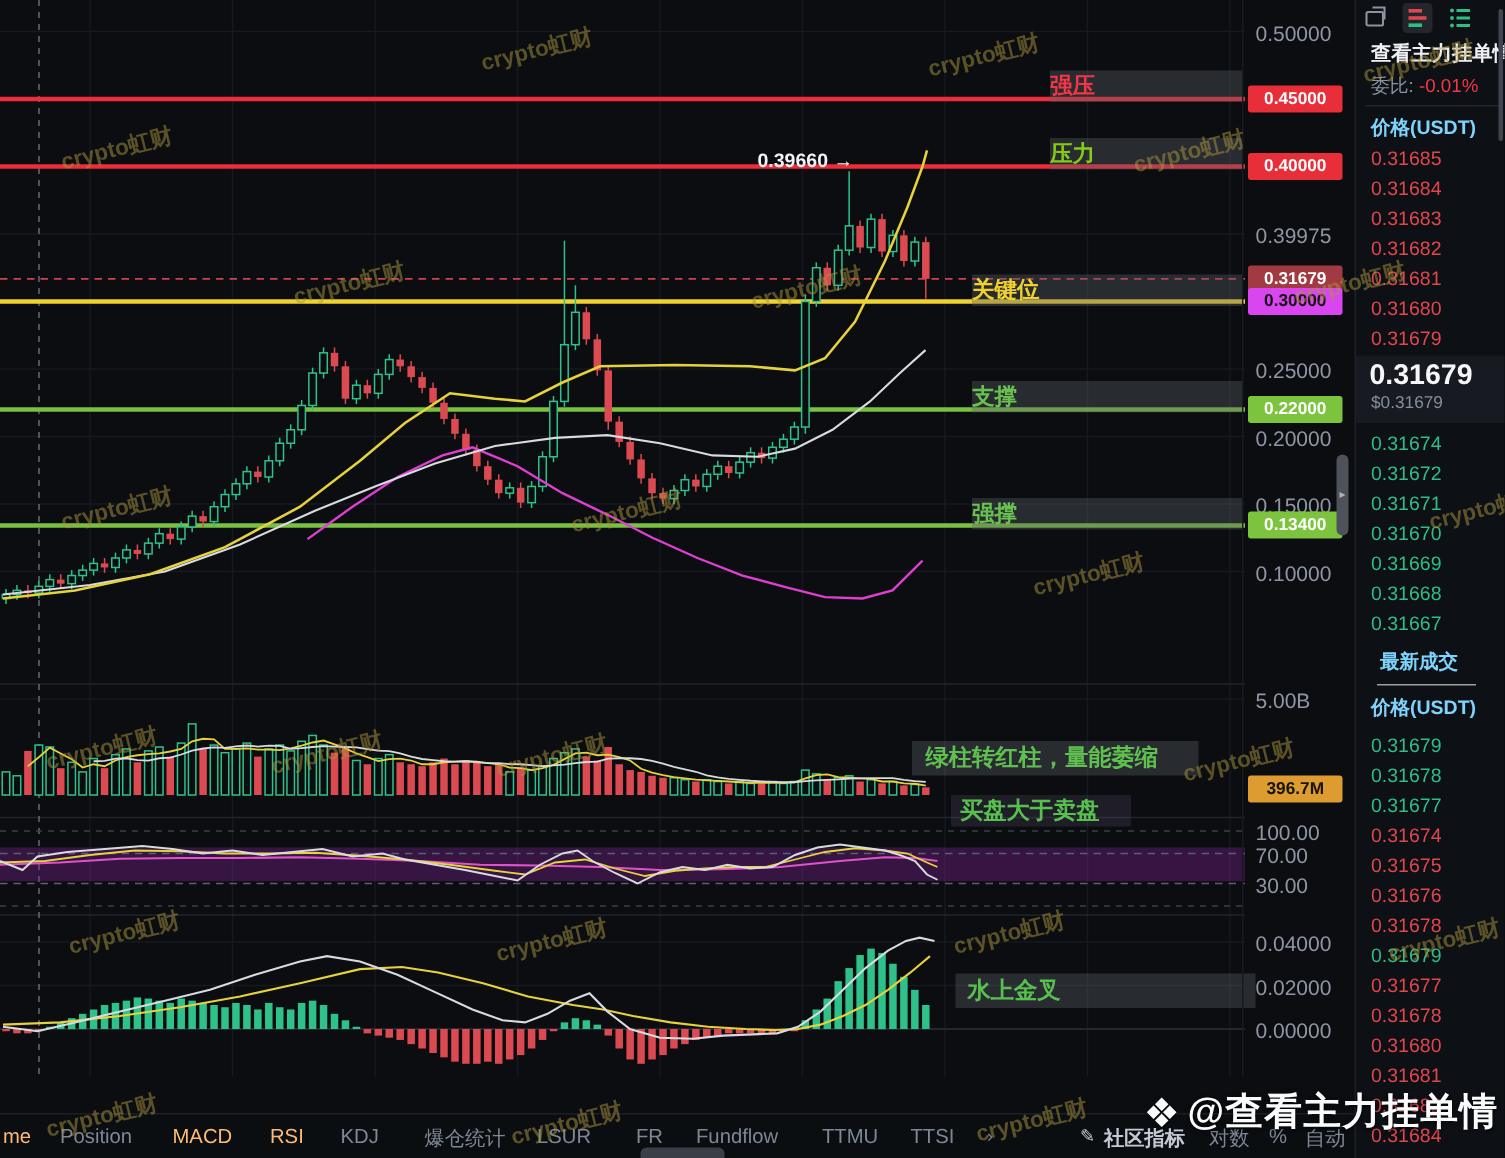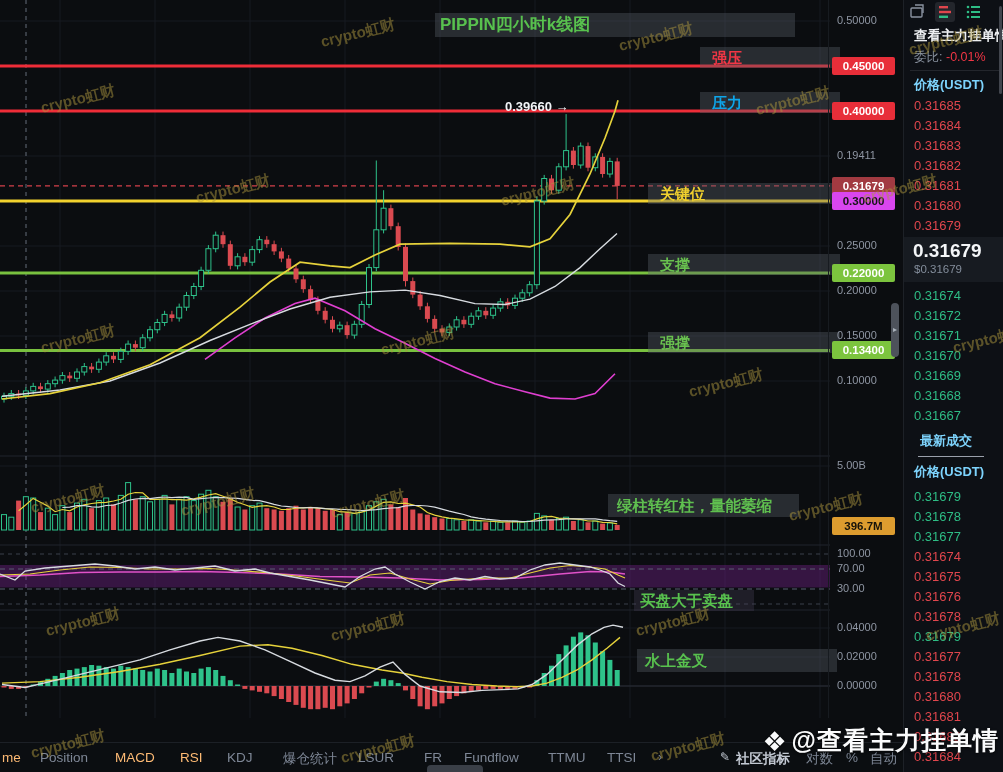--- a/index.html
+++ b/index.html
@@ -2,40 +2,40 @@
 <html><head>
 <meta charset="utf-8">
 <style>
   html,body{margin:0;padding:0;background:#07090c;}
   body{width:1003px;height:772px;position:relative;overflow:hidden;
        font-family:"Liberation Sans","DejaVu Sans",sans-serif;
        -webkit-font-smoothing:antialiased;}
   #root{position:absolute;inset:0;background:#0b0d10;}
   #chart-wrap{position:absolute;left:0;top:0;width:830px;height:718px;}
   #scale{position:absolute;left:828px;top:0;width:70px;height:718px;border-left:1px solid #171b20;}
-  .tick{position:absolute;left:8px;color:#8f96a3;font-size:11px;}
+  .tick{position:absolute;left:8px;color:#8f96a3;font-size:14px;}
   .badge{position:absolute;left:3px;width:63px;height:18px;line-height:18px;text-align:center;
          font-size:11.5px;font-weight:bold;border-radius:2px;color:#fff;}
   .badge.red{background:#e82e39;}
   .badge.darkred{background:#a23a41;}
   .badge.yellow{background:#d946ef;color:#141414;}
   .badge.green{background:#7cc43e;}
   .badge.orange{background:#dd9c2f;color:#17130a;}
   .banner{position:absolute;background:rgba(90,95,104,0.38);}
-  .lv-label{font-size:15px;font-weight:bold;line-height:21px;padding-left:12px;height:21px;}
+  .lv-label{font-size:15px;font-weight:bold;line-height:21px;padding-left:0;height:21px;}
   #title-banner{left:435px;top:13px;width:355px;height:24px;line-height:24px;
                 color:#58c14e;font-size:17px;font-weight:bold;padding-left:5px;}
   #lv0{left:700px;top:47px;width:128px;color:#f23645;}
-  #lv1{left:700px;top:92px;width:128px;color:#0ea5e9;}
+  #lv1{left:700px;top:92px;width:128px;color:#84cc16;}
   #lv2{left:648px;top:183px;width:180px;color:#f0d02e;}
   #lv3{left:648px;top:254px;width:180px;color:#69c14f;}
   #lv4{left:648px;top:332px;width:180px;color:#69c14f;}
   #note-vol{left:608px;top:494px;width:182px;height:23px;line-height:23px;color:#5fbf4f;
             font-size:15.5px;font-weight:bold;padding-left:9px;}
-  #note-rsi{left:634px;top:590px;width:114px;height:21px;line-height:21px;color:#58c14e;
+  #note-rsi{left:634px;top:530px;width:114px;height:21px;line-height:21px;color:#58c14e;
             font-size:15.5px;font-weight:bold;padding-left:6px;background:rgba(80,70,95,0.30);}
   #note-macd{left:637px;top:649px;width:192px;height:23px;line-height:23px;color:#58c14e;
             font-size:15.5px;font-weight:bold;padding-left:8px;}
   #pointer-label{position:absolute;left:505px;top:99px;color:#f2f4f7;font-size:13px;font-weight:bold;}
   .wm{position:absolute;color:rgba(172,150,62,0.5);font-size:15px;font-weight:bold;
       transform:rotate(-14deg);white-space:nowrap;pointer-events:none;z-index:30;}
   #big-wm{position:absolute;right:4px;top:724px;color:#fafbfc;font-size:25px;font-weight:bold;
       z-index:60;text-shadow:0 1px 3px rgba(0,0,0,.8);letter-spacing:1px;}
   #big-wm .logo{font-size:27px;vertical-align:-2px;margin-right:4px;}
   
@@ -461,34 +461,33 @@
         <rect x="600.1" y="156.9" width="5" height="17.1" fill="#da4a50"></rect>
         <line x1="609.9" y1="157.8" x2="609.9" y2="177.6" stroke="#2ec28a"></line>
         <rect x="607.4" y="161.4" width="5" height="12.6" fill="#0b0d10" stroke="#2ec28a"></rect>
         <line x1="617.1999999999999" y1="157.8" x2="617.1999999999999" y2="199.2" stroke="#da4a50"></line>
         <rect x="614.6999999999999" y="161.4" width="5" height="24.5" fill="#da4a50"></rect>
         <path d="M205.0 359.4 L235.0 337.8 L265.0 318.0 L295.0 303.6 L315.0 298.2 L345.0 310.8 L375.0 328.8 L405.0 343.2 L435.0 358.5 L465.0 372.0 L495.0 383.7 L525.0 391.8 L550.0 398.1 L575.0 399.0 L595.0 393.6 L615.0 373.8" fill="none" stroke="#df3fd0" stroke-width="1.6"></path>
         <path d="M2.0 396.3 L60.0 390.0 L110.0 381.0 L160.0 363.0 L210.0 340.5 L250.0 324.3 L290.0 309.0 L330.0 297.3 L370.0 291.9 L405.0 290.1 L440.0 295.5 L475.0 303.6 L505.0 304.5 L530.0 299.1 L555.0 286.5 L580.0 267.6 L600.0 248.7 L617.0 233.4" fill="none" stroke="#d7dbe0" stroke-width="1.4"></path>
         <path d="M2.0 399.0 L50.0 393.6 L100.0 382.8 L150.0 364.8 L200.0 337.8 L240.0 307.2 L270.0 282.0 L300.0 262.2 L330.0 265.8 L350.0 267.6 L375.0 255.0 L400.0 244.2 L450.0 243.3 L500.0 244.2 L530.0 246.9 L550.0 238.8 L570.0 214.5 L590.0 174.0 L605.0 138.0 L615.0 111.0 L618.0 100.2" fill="none" stroke="#e6d23b" stroke-width="1.7"></path>
       </svg></div>
 
-  <div class="banner" id="title-banner">PIPPIN四小时k线图</div>
   <div class="banner lv-label" id="lv0">强压</div>
   <div class="banner lv-label" id="lv1">压力</div>
   <div class="banner lv-label" id="lv2">关键位</div>
   <div class="banner lv-label" id="lv3">支撑</div>
   <div class="banner lv-label" id="lv4">强撑</div>
   <div class="banner" id="note-vol">绿柱转红柱，量能萎缩</div>
   <div id="note-rsi" style="position:absolute;">买盘大于卖盘</div>
   <div class="banner" id="note-macd">水上金叉</div>
   <div id="pointer-label">0.39660 →</div>
 
   <div id="scale">
       <div class="tick" style="top: 14px;">0.50000</div>
-      <div class="tick" style="top: 149px;">0.19411</div>
+      <div class="tick" style="top: 149px;">0.39975</div>
       <div class="tick" style="top: 239px;">0.25000</div>
       <div class="tick" style="top: 284px;">0.20000</div>
       <div class="tick" style="top: 329px;">0.15000</div>
       <div class="tick" style="top: 374px;">0.10000</div>
       <div class="badge red" style="top: 57px;">0.45000</div>
       <div class="badge red" style="top: 102px;">0.40000</div>
       <div class="badge darkred" style="top: 176.889px;">0.31679</div>
       <div class="badge yellow" style="top: 192px;">0.30000</div>
       <div class="badge green" style="top: 264px;">0.22000</div>
       <div class="badge green" style="top: 341.4px;">0.13400</div>

